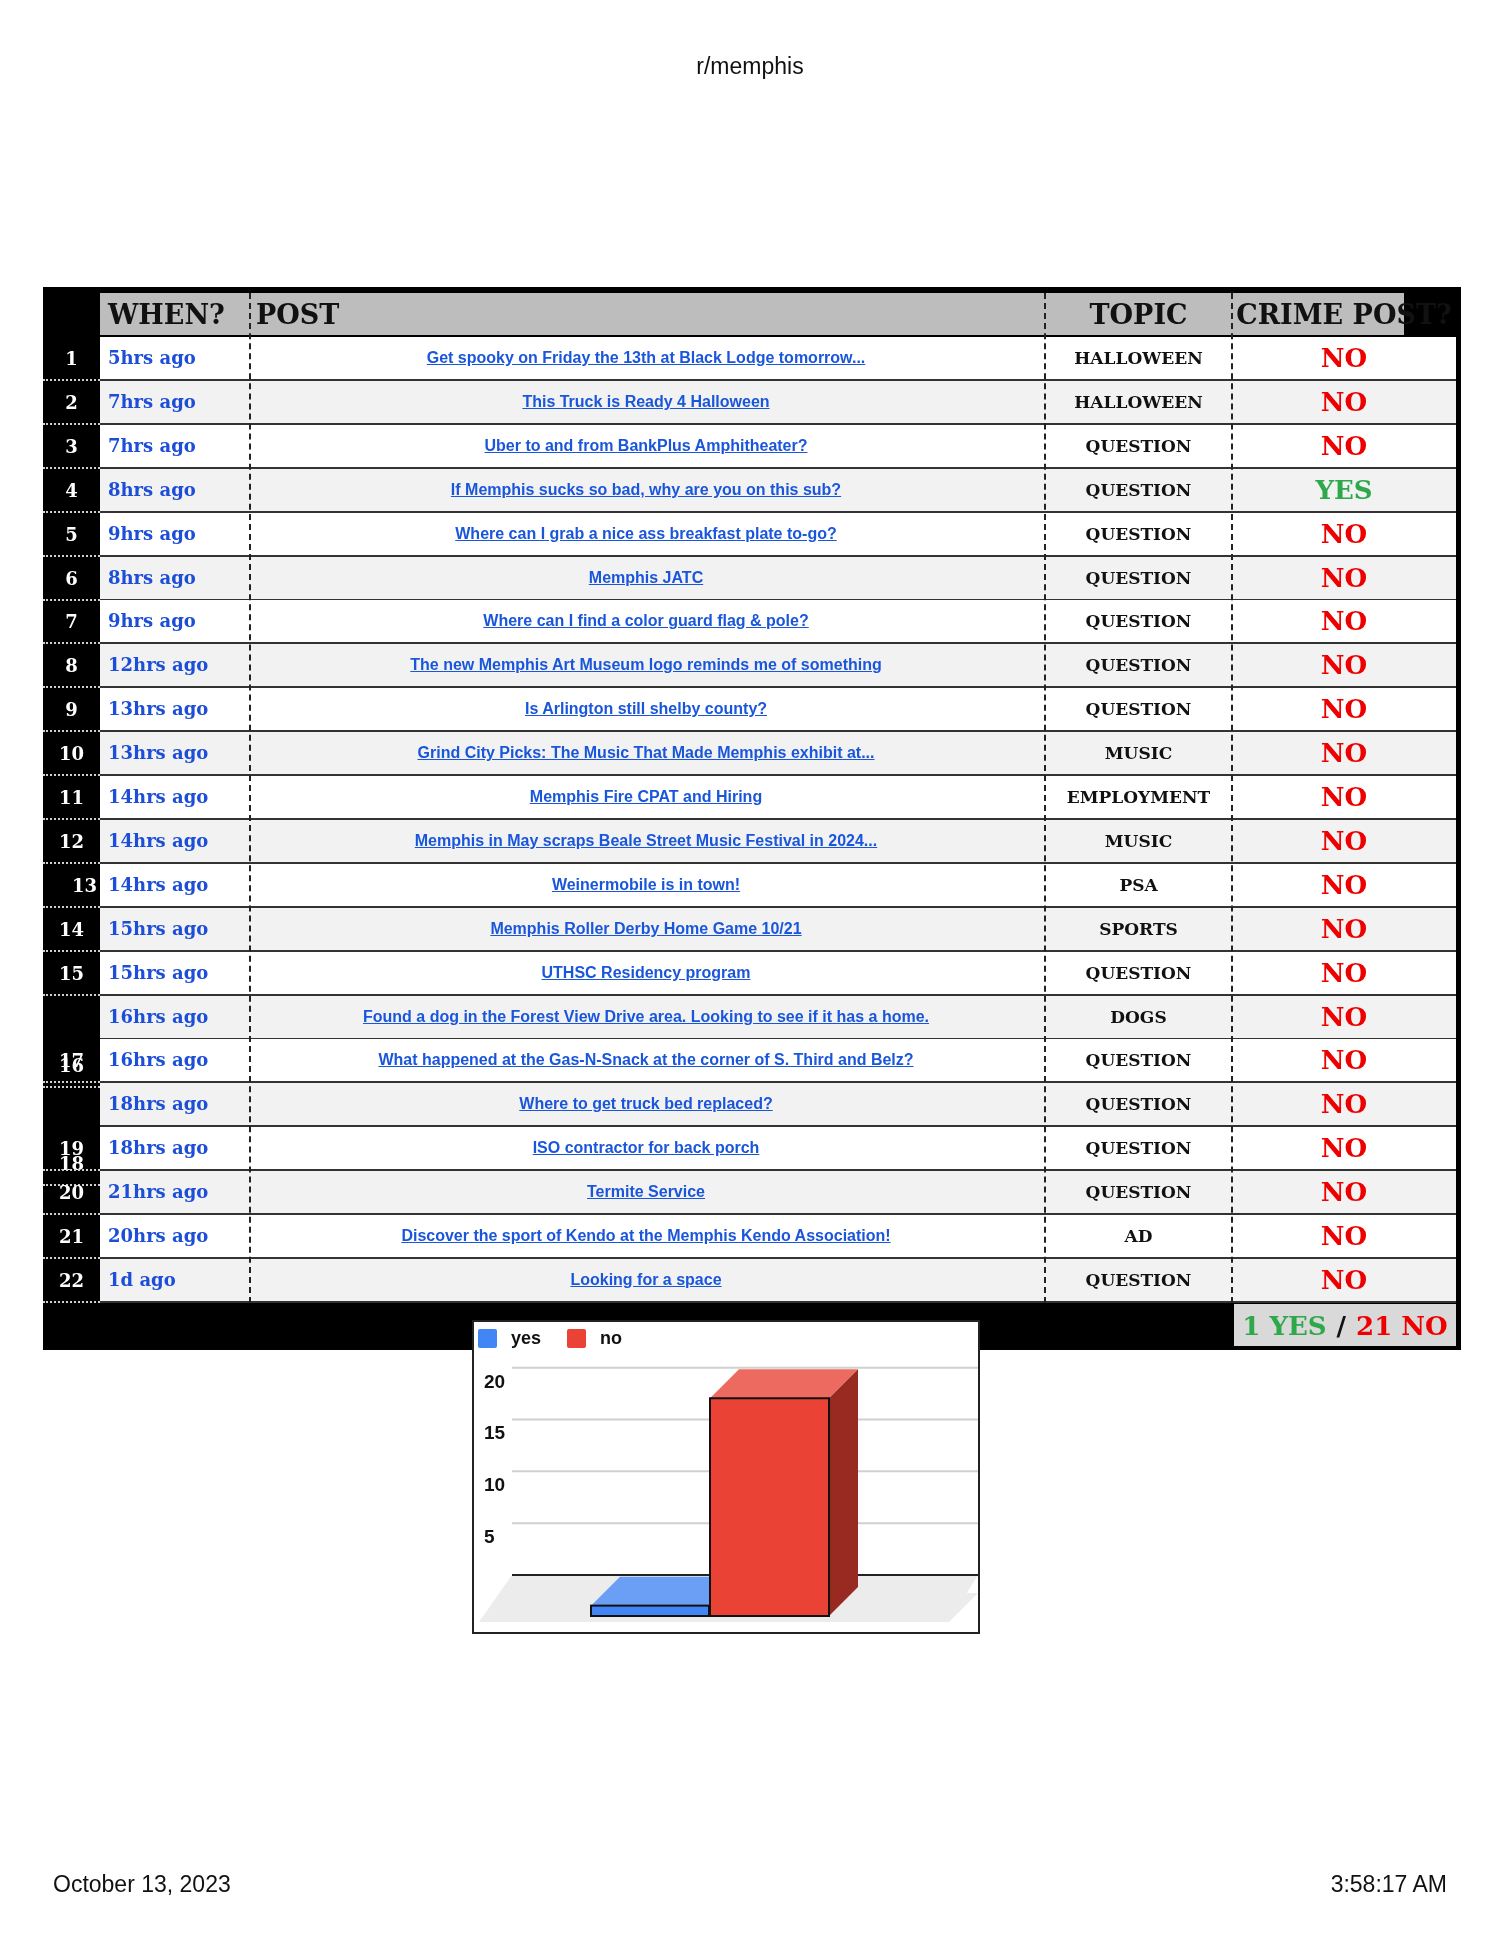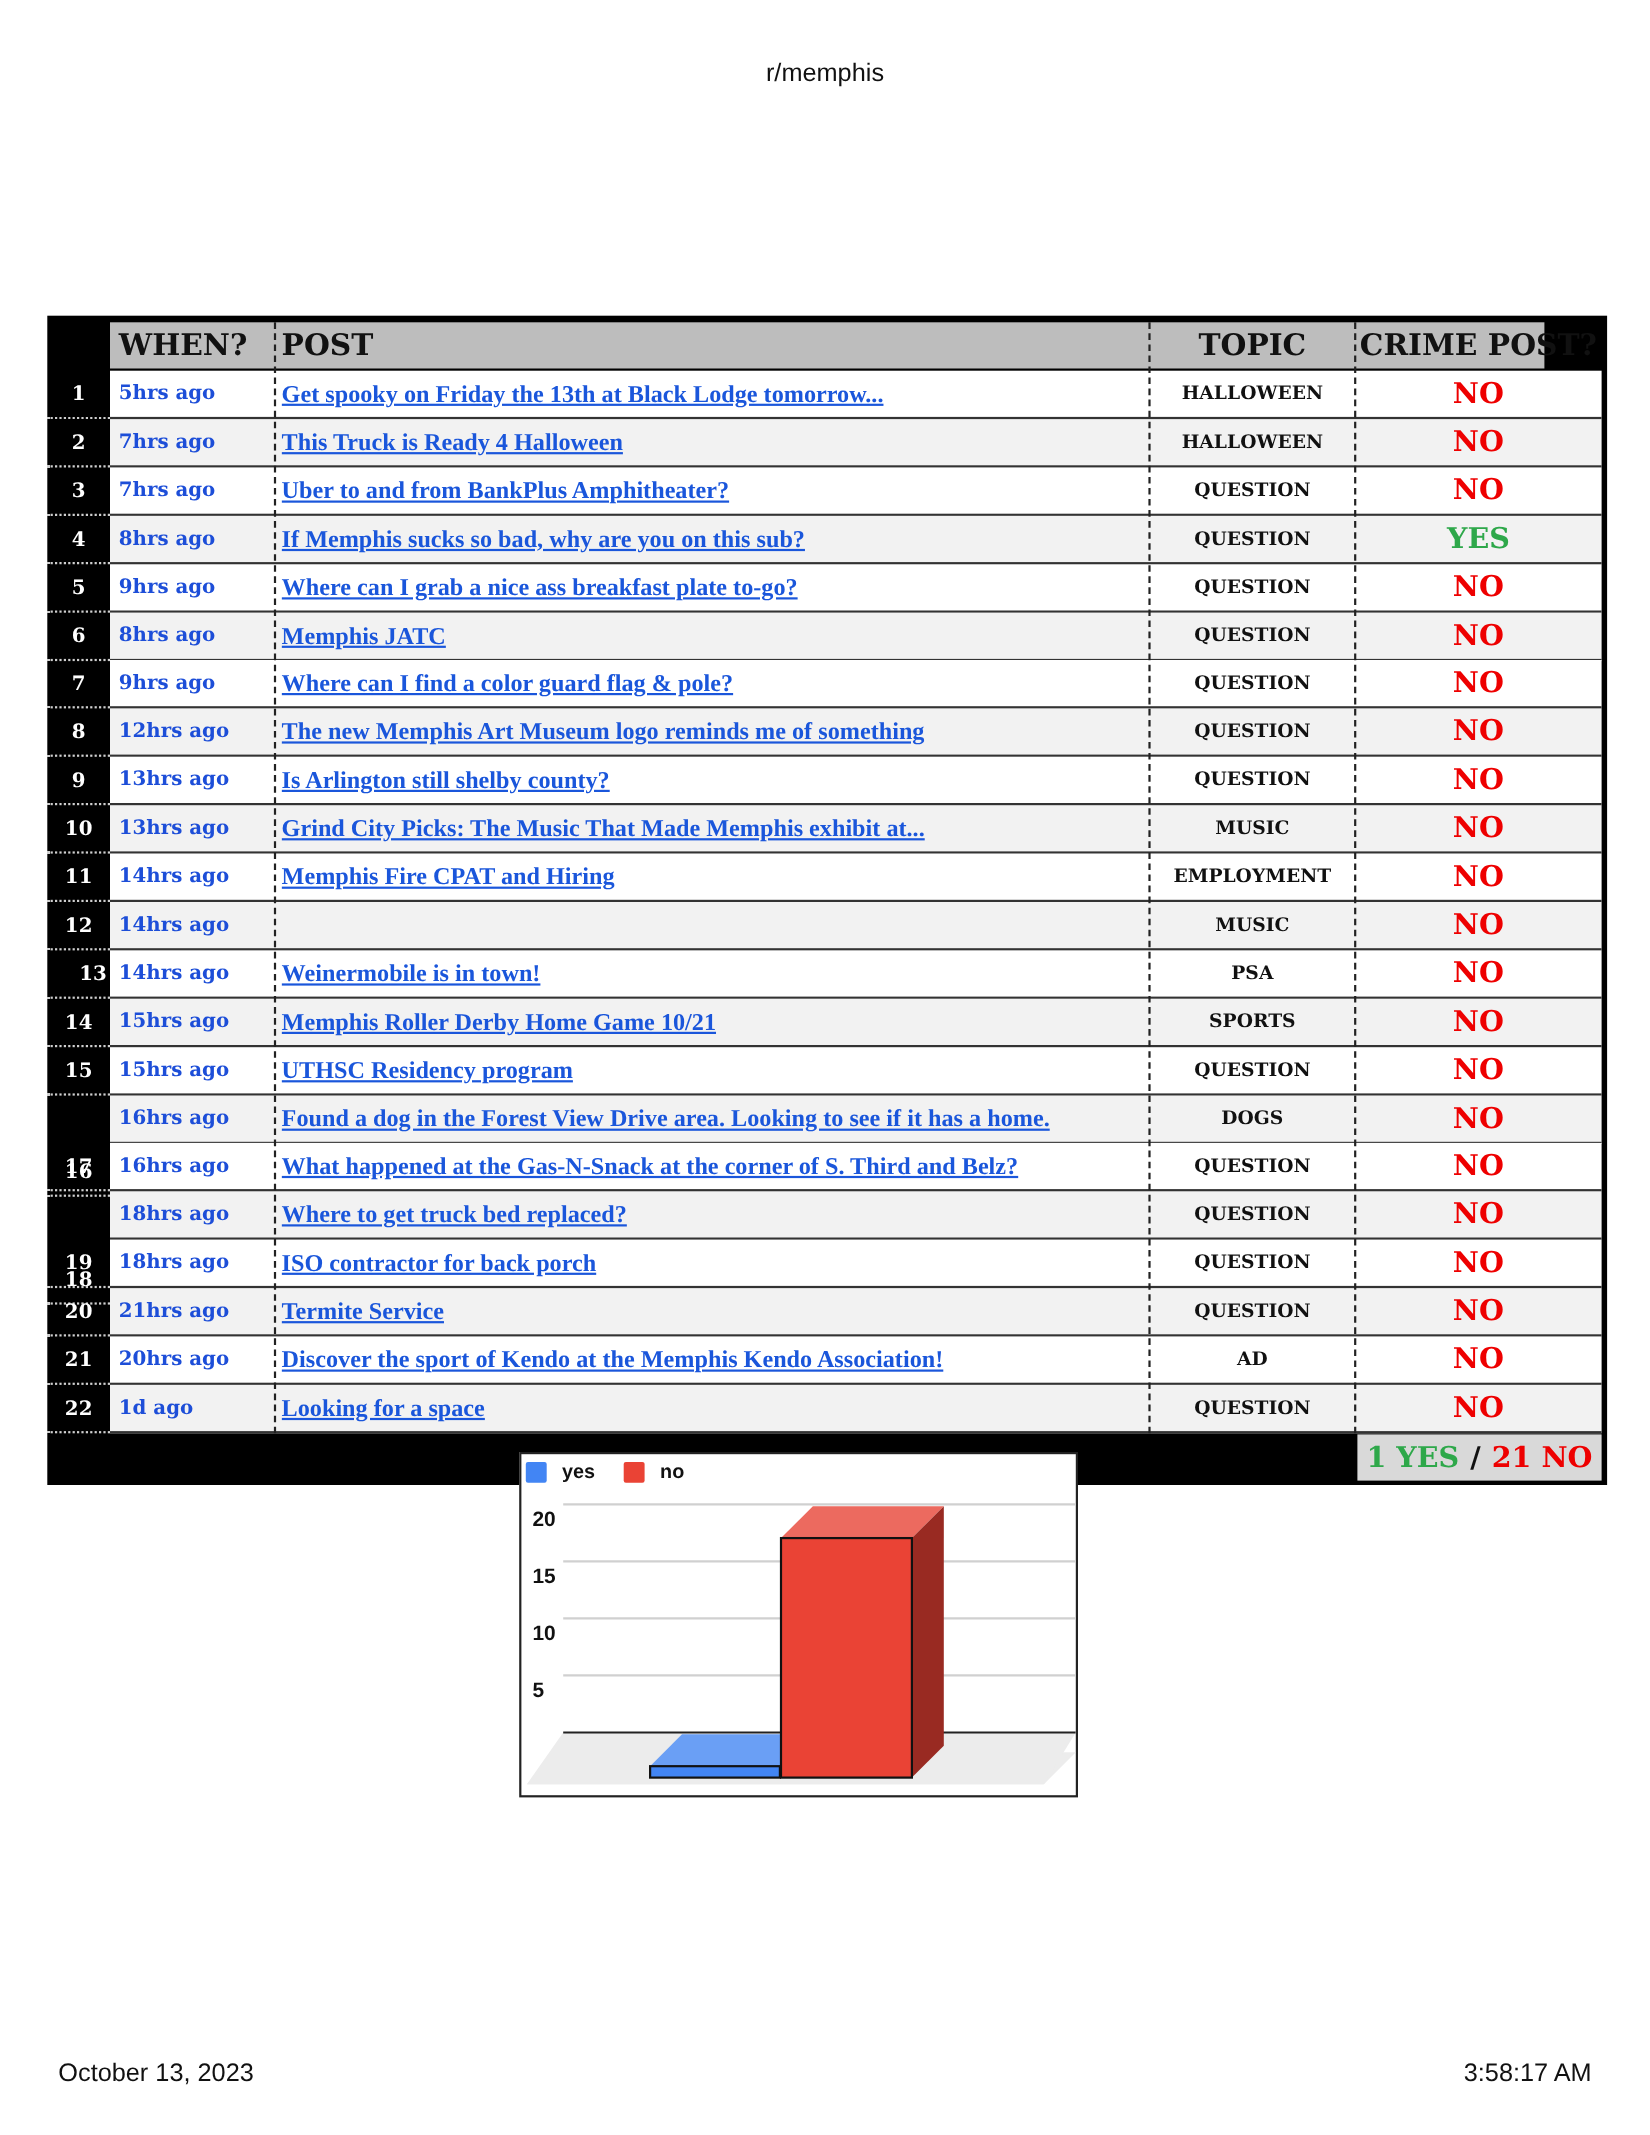--- a/index.html
+++ b/index.html
@@ -12,21 +12,21 @@
   .table { position: absolute; left: 100px; top: 293px; width: 1356px; }
   .hdr { position: absolute; left: 0; top: 0; width: 1304px; height: 42px; background: #bdbdbd; }
   .hdr .cell { position: absolute; top: 0; height: 42px; line-height: 44px; font-family: "DejaVu Serif", serif; font-weight: bold; font-size: 27px; color: #111; }
 
   .rows { position: absolute; left: 0; top: 44px; width: 1356px; }
   .row { position: absolute; left: 0; width: 1356px; height: 42px; border-bottom: 2px solid #333; box-sizing: content-box; }
   .row.odd { background: #ffffff; }
   .row.even { background: #f2f2f2; }
   .row .cell { position: absolute; top: 0; height: 42px; line-height: 42px; white-space: nowrap; overflow: hidden; }
   .c-when { left: 8px; width: 138px; font-family: "DejaVu Serif", serif; font-weight: bold; font-size: 18px; color: #1d4ed8; }
-  .c-post { left: 156px; width: 780px; font-family: Liberation Serif, serif; font-weight: bold; font-size: 22px; }
+  .c-post { left: 156px; width: 780px; font-family: Liberation Sans, sans-serif; font-weight: bold; font-size: 16px; text-align: center; }
   .c-post a { color: #1a56db; text-decoration: underline; }
   .c-topic { left: 945px; width: 187px; text-align: center; font-family: "DejaVu Serif", serif; font-weight: bold; font-size: 17px; color: #111; }
   .c-crime { left: 1132px; width: 224px; text-align: center; font-family: "DejaVu Serif", serif; font-weight: bold; font-size: 26px; }
 
   .vdash { position: absolute; top: 0; width: 0; border-left: 2px dashed #222; }
 
   .idx { position: absolute; left: 43px; width: 57px; height: 44px; line-height: 44px; text-align: center; color: #fff; font-family: "DejaVu Serif", serif; font-weight: bold; font-size: 18px; border-bottom: 2px dotted #cfcfcf; box-sizing: border-box; }
 
   .summary { position: absolute; left: 1234px; top: 1304px; width: 222px; height: 42px; background: #d9d9d9; text-align: center; line-height: 44px; font-family: "DejaVu Serif", serif; font-weight: bold; font-size: 26px; }
   .summary .sep { color: #111; margin: 0 10px; }
@@ -117,20 +117,21 @@
         <div class="cell c-crime" style="color: rgb(238, 0, 0);">NO</div>
       </div>
       <div class="row odd" style="top: 439px;">
         <div class="cell c-when">14hrs ago</div>
         <div class="cell c-post"><a href="#">Memphis Fire CPAT and Hiring</a></div>
         <div class="cell c-topic">EMPLOYMENT</div>
         <div class="cell c-crime" style="color: rgb(238, 0, 0);">NO</div>
       </div>
       <div class="row even" style="top: 482.9px;">
         <div class="cell c-when">14hrs ago</div>
+        <div class="cell c-post"><a href="#">Memphis in May scraps Beale Street Music Festival in 2024...</a></div>
         <div class="cell c-topic">MUSIC</div>
         <div class="cell c-crime" style="color: rgb(238, 0, 0);">NO</div>
       </div>
       <div class="row odd" style="top: 526.8px;">
         <div class="cell c-when">14hrs ago</div>
         <div class="cell c-post"><a href="#">Weinermobile is in town!</a></div>
         <div class="cell c-topic">PSA</div>
         <div class="cell c-crime" style="color: rgb(238, 0, 0);">NO</div>
       </div>
       <div class="row even" style="top: 570.7px;">

